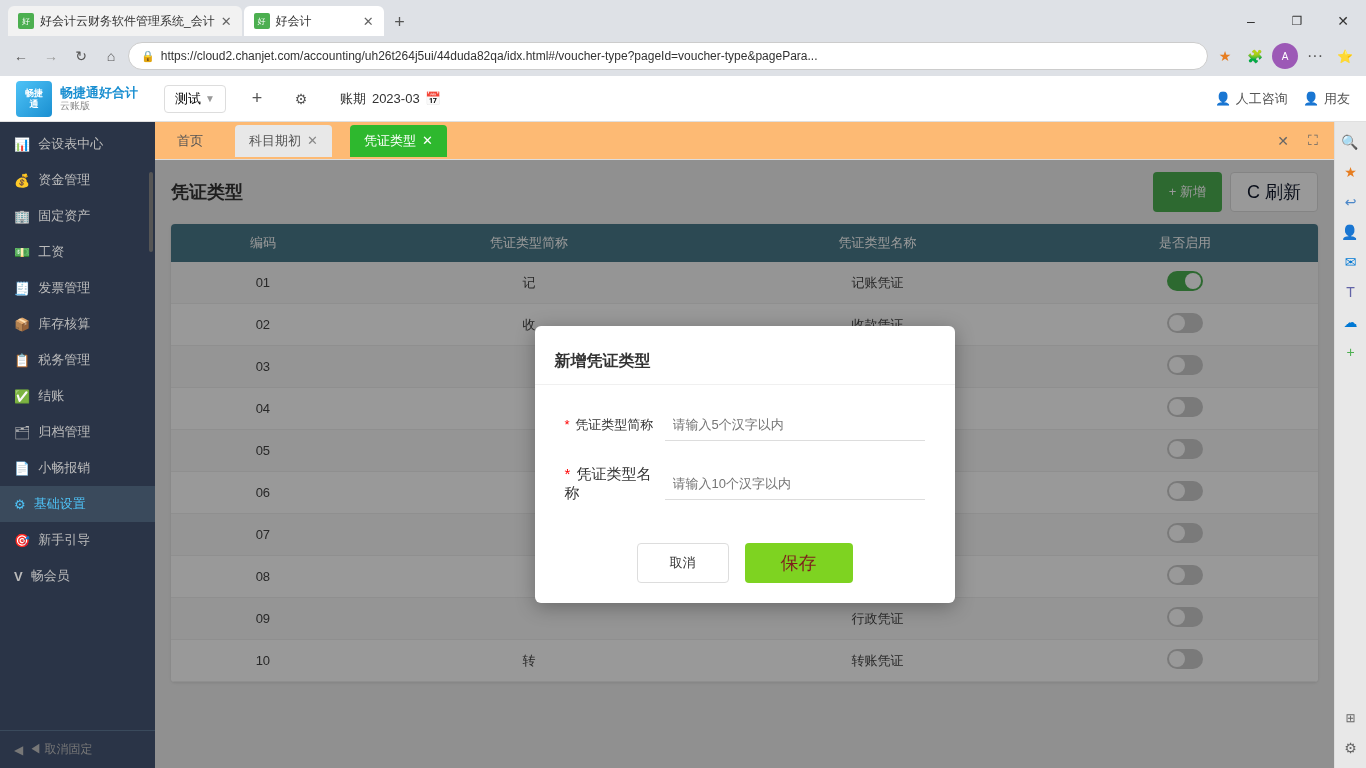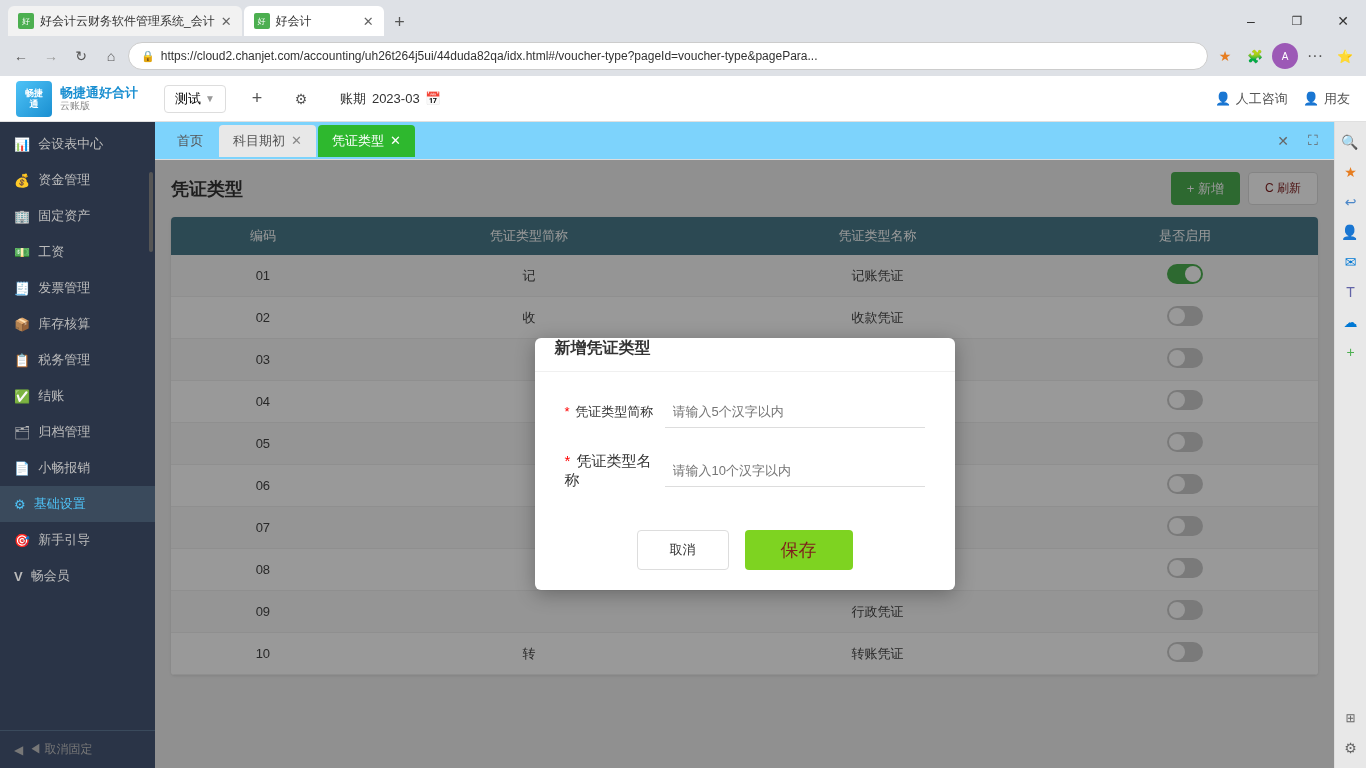--- a/index.html
+++ b/index.html
@@ -150,21 +150,21 @@
       </div>
       <div style="position:absolute;right:2px;top:50px;width:4px;height:80px;background:#555;border-radius:2px;cursor:pointer;"></div>
       <div style="padding:10px 14px;font-size:12px;color:#777;display:flex;align-items:center;gap:6px;cursor:pointer;border-top:1px solid #3a4a5c;">
         <span>◀</span>
         <span>◀ 取消固定</span>
       </div>
     </div>
 
     <div style="flex:1;display:flex;flex-direction:column;overflow:hidden;">
 
-      <div style="display:flex;align-items:center;background:#7dd3fc;border-bottom:1px solid #ddd;padding:0 8px;height:38px;gap:2px;">
+      <div style="display:flex;align-items:center;background:#fdba74;border-bottom:1px solid #ddd;padding:0 8px;height:38px;gap:18px;">
         <div style="display:flex;align-items:center;padding:0 14px;height:32px;font-size:13px;cursor:pointer;color:#555;gap:6px;">
           <span>首页</span>
         </div>
         <div style="display:flex;align-items:center;padding:0 14px;height:32px;font-size:13px;cursor:pointer;color:#555;gap:6px;background:#e8e8e8;border-radius:4px 4px 0 0;">
           <span>科目期初</span>
           <span style="font-size:13px;cursor:pointer;color:#888;">✕</span>
         </div>
         <div style="display:flex;align-items:center;padding:0 14px;height:32px;font-size:13px;cursor:pointer;color:#fff;gap:6px;background:#2eb82e;border-radius:4px 4px 0 0;">
           <span>凭证类型</span>
           <span style="font-size:13px;cursor:pointer;color:#fff;">✕</span>
@@ -174,21 +174,21 @@
           <div style="width:26px;height:26px;display:flex;align-items:center;justify-content:center;cursor:pointer;color:#666;font-size:14px;">⛶</div>
         </div>
       </div>
 
       <div style="flex:1;overflow:hidden;background:#f0f0f0;position:relative;padding:12px 16px;">
 
         <div style="display:flex;align-items:center;justify-content:space-between;margin-bottom:12px;">
           <h2 style="font-size:18px;font-weight:bold;color:#333;">凭证类型</h2>
           <div style="display:flex;gap:8px;">
             <button style="background:#4CAF50;color:#fff;border:none;padding:7px 16px;border-radius:4px;cursor:pointer;font-size:13px;">+ 新增</button>
-            <button style="background:#fff;color:#7f1d1d;border:1px solid #ddd;padding:7px 16px;border-radius:4px;cursor:pointer;font-size:12px;">C 刷新</button>
+            <button style="background:#fff;color:#0f172a;border:1px solid #ddd;padding:7px 16px;border-radius:4px;cursor:pointer;font-size:18px;">C 刷新</button>
           </div>
         </div>
 
         <div style="overflow:auto;border-radius:4px;box-shadow:0 1px 3px rgba(0,0,0,0.1);margin-top:11px;">
           <table style="width:100%;border-collapse:collapse;background:#fff;">
             <thead style="background:#4a7a8a;color:#fff;">
               <tr>
                 <th style="padding:10px 16px;font-size:13px;font-weight:normal;text-align:center;">编码</th>
                 <th style="padding:10px 16px;font-size:13px;font-weight:normal;text-align:center;">凭证类型简称</th>
                 <th style="padding:10px 16px;font-size:13px;font-weight:normal;text-align:center;">凭证类型名称</th>
@@ -295,21 +295,21 @@
                     <div style="position:absolute;width:16px;height:16px;background:#fff;border-radius:50%;top:2px;left:2px;"></div>
                   </div>
                 </td>
               </tr>
             </tbody>
           </table>
         </div>
 
         <div style="position:absolute;top:0;left:0;right:0;bottom:0;background:rgba(0,0,0,0.4);display:flex;align-items:center;justify-content:center;z-index:100;">
           <div style="background:#fff;border-radius:6px;width:420px;box-shadow:0 4px 20px rgba(0,0,0,0.3);">
-            <div style="padding:0 20px 12px;font-size:16px;font-weight:bold;color:#333;border-bottom:1px solid #f0f0f0;">新增凭证类型</div>
+            <div style="padding:25px 20px 12px;font-size:16px;font-weight:bold;color:#333;border-bottom:1px solid #f0f0f0;">新增凭证类型</div>
             <div style="padding:24px 30px 16px;">
 
               <div style="display:flex;align-items:center;margin-bottom:24px;">
                 <label style="font-size:13px;color:#333;width:100px;flex-shrink:0;">
                   <span style="color:#f00;margin-right:2px;">*</span>
                   <span>凭证类型简称</span>
                 </label>
                 <input type="text" style="flex: 1 1 0%; height: 32px; border-top: none; border-right: none; border-left: none; border-image: initial; border-bottom: 1px solid rgb(221, 221, 221); padding: 0px 8px; font-size: 13px; color: rgb(51, 51, 51); outline: none; background: transparent;" placeholder="请输入5个汉字以内">
               </div>
 

